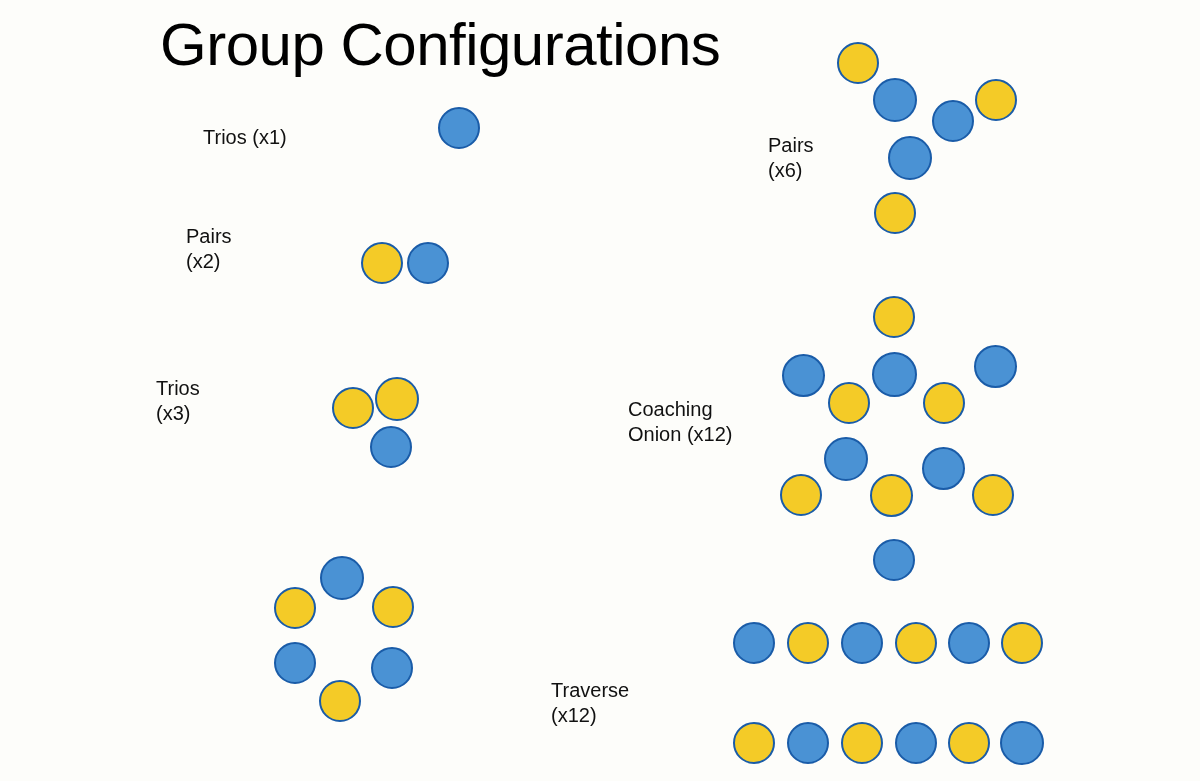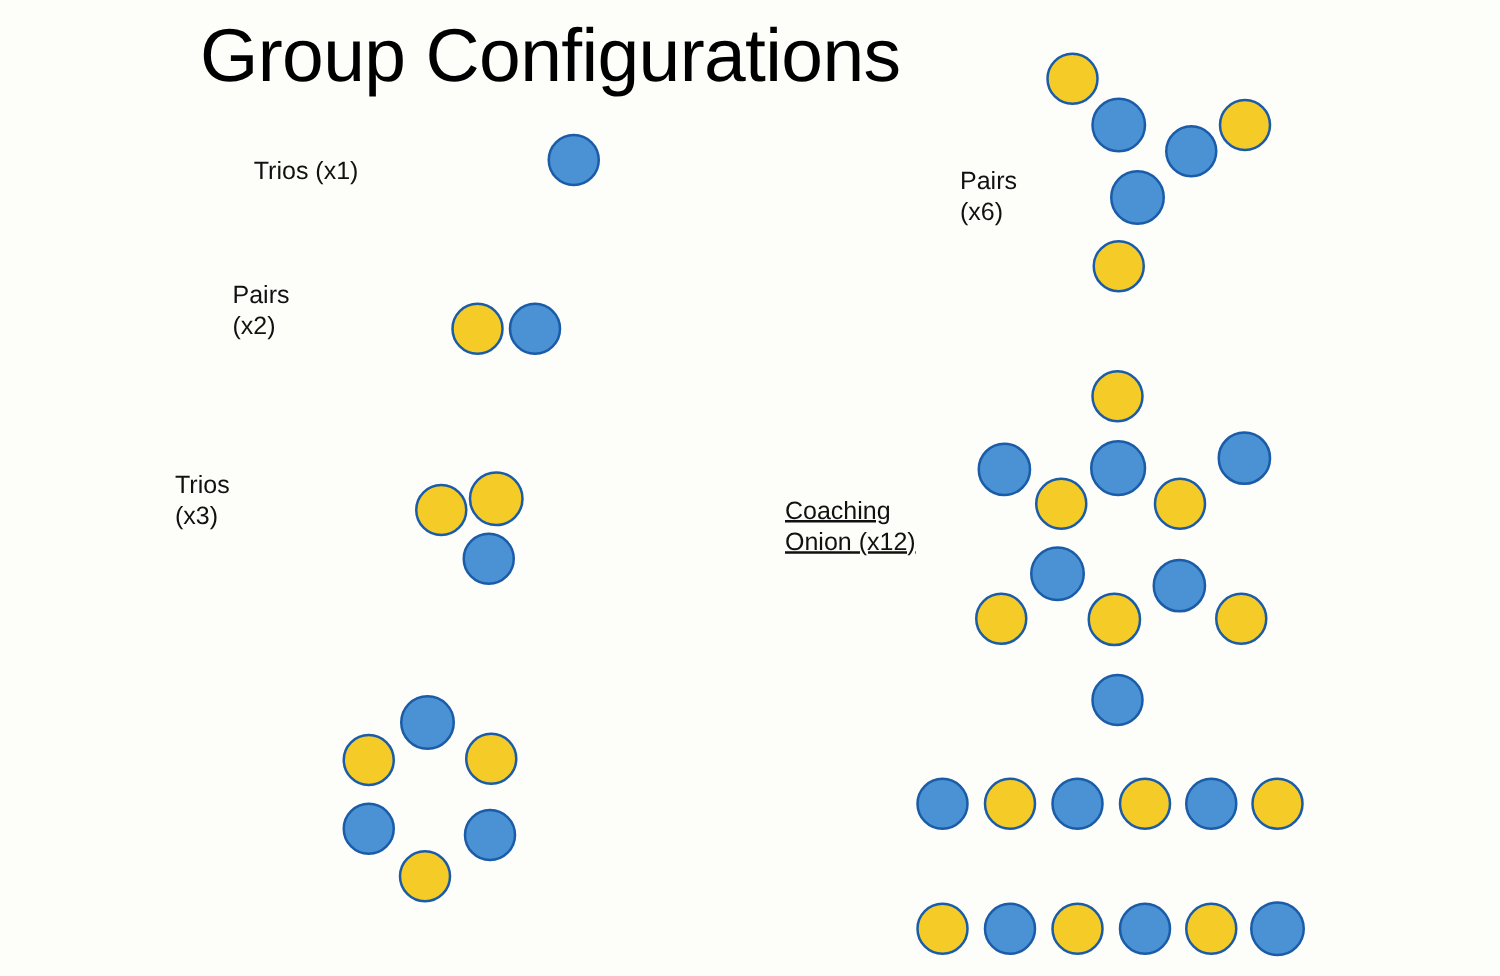--- a/index.html
+++ b/index.html
@@ -60,21 +60,21 @@
         <div class="group-label" style="left: 203px; top: 125px; pointer-events: auto;">Trios (x1)</div>
         <div class="dot blue" style="width: 42px; height: 42px; left: 438px; top: 107px; background: rgb(74, 146, 212); border-color: rgb(26, 92, 168);"></div>
       </div>
       <div style="position: absolute; left: 0px; top: 0px; width: 100%; height: 100%; pointer-events: none;">
         <div class="group-label" style="left: 186px; top: 224px; pointer-events: auto;">Pairs
 (x2)</div>
         <div class="dot yellow" style="width: 42px; height: 42px; left: 361px; top: 242px; background: rgb(244, 203, 39); border-color: rgb(26, 92, 168);"></div>
         <div class="dot blue" style="width: 42px; height: 42px; left: 407px; top: 242px; background: rgb(74, 146, 212); border-color: rgb(26, 92, 168);"></div>
       </div>
       <div style="position: absolute; left: 0px; top: 0px; width: 100%; height: 100%; pointer-events: none;">
-        <div class="group-label" style="left: 140px; top: 376px; pointer-events: auto;">Trios
+        <div class="group-label" style="left: 156px; top: 376px; pointer-events: auto;">Trios
 (x3)</div>
         <div class="dot yellow" style="width: 42px; height: 42px; left: 332px; top: 387px; background: rgb(244, 203, 39); border-color: rgb(26, 92, 168);"></div>
         <div class="dot yellow" style="width: 44px; height: 44px; left: 375px; top: 377px; background: rgb(244, 203, 39); border-color: rgb(26, 92, 168);"></div>
         <div class="dot blue" style="width: 42px; height: 42px; left: 370px; top: 426px; background: rgb(74, 146, 212); border-color: rgb(26, 92, 168);"></div>
       </div>
       <div style="position: absolute; left: 0px; top: 0px; width: 100%; height: 100%; pointer-events: none;">
         <div class="dot blue" style="width: 44px; height: 44px; left: 320px; top: 556px; background: rgb(74, 146, 212); border-color: rgb(26, 92, 168);"></div>
         <div class="dot yellow" style="width: 42px; height: 42px; left: 274px; top: 587px; background: rgb(244, 203, 39); border-color: rgb(26, 92, 168);"></div>
         <div class="dot yellow" style="width: 42px; height: 42px; left: 372px; top: 586px; background: rgb(244, 203, 39); border-color: rgb(26, 92, 168);"></div>
         <div class="dot blue" style="width: 42px; height: 42px; left: 274px; top: 642px; background: rgb(74, 146, 212); border-color: rgb(26, 92, 168);"></div>
@@ -85,36 +85,38 @@
         <div class="group-label" style="left: 768px; top: 133px; pointer-events: auto;">Pairs
 (x6)</div>
         <div class="dot yellow" style="width: 42px; height: 42px; left: 837px; top: 42px; background: rgb(244, 203, 39); border-color: rgb(26, 92, 168);"></div>
         <div class="dot blue" style="width: 44px; height: 44px; left: 873px; top: 78px; background: rgb(74, 146, 212); border-color: rgb(26, 92, 168);"></div>
         <div class="dot blue" style="width: 42px; height: 42px; left: 932px; top: 100px; background: rgb(74, 146, 212); border-color: rgb(26, 92, 168);"></div>
         <div class="dot yellow" style="width: 42px; height: 42px; left: 975px; top: 79px; background: rgb(244, 203, 39); border-color: rgb(26, 92, 168);"></div>
         <div class="dot blue" style="width: 44px; height: 44px; left: 888px; top: 136px; background: rgb(74, 146, 212); border-color: rgb(26, 92, 168);"></div>
         <div class="dot yellow" style="width: 42px; height: 42px; left: 874px; top: 192px; background: rgb(244, 203, 39); border-color: rgb(26, 92, 168);"></div>
       </div>
       <div style="position: absolute; left: 0px; top: 0px; width: 100%; height: 100%; pointer-events: none;">
-        <div class="group-label" style="left: 628px; top: 397px; pointer-events: auto; text-decoration: underline;">Coaching
+        <div class="group-label" style="left: 628px; top: 397px; pointer-events: auto;">Coaching
 Onion (x12)</div>
         <div class="dot yellow" style="width: 42px; height: 42px; left: 873px; top: 296px; background: rgb(244, 203, 39); border-color: rgb(26, 92, 168);"></div>
         <div class="dot blue" style="width: 43px; height: 43px; left: 781.5px; top: 353.5px; background: rgb(74, 146, 212); border-color: rgb(26, 92, 168);"></div>
         <div class="dot blue" style="width: 45px; height: 45px; left: 871.5px; top: 351.5px; background: rgb(74, 146, 212); border-color: rgb(26, 92, 168);"></div>
         <div class="dot blue" style="width: 43px; height: 43px; left: 973.5px; top: 344.5px; background: rgb(74, 146, 212); border-color: rgb(26, 92, 168);"></div>
         <div class="dot yellow" style="width: 42px; height: 42px; left: 828px; top: 382px; background: rgb(244, 203, 39); border-color: rgb(26, 92, 168);"></div>
         <div class="dot yellow" style="width: 42px; height: 42px; left: 923px; top: 382px; background: rgb(244, 203, 39); border-color: rgb(26, 92, 168);"></div>
         <div class="dot blue" style="width: 44px; height: 44px; left: 824px; top: 437px; background: rgb(74, 146, 212); border-color: rgb(26, 92, 168);"></div>
         <div class="dot blue" style="width: 43px; height: 43px; left: 921.5px; top: 446.5px; background: rgb(74, 146, 212); border-color: rgb(26, 92, 168);"></div>
         <div class="dot yellow" style="width: 42px; height: 42px; left: 780px; top: 474px; background: rgb(244, 203, 39); border-color: rgb(26, 92, 168);"></div>
         <div class="dot yellow" style="width: 43px; height: 43px; left: 869.5px; top: 473.5px; background: rgb(244, 203, 39); border-color: rgb(26, 92, 168);"></div>
         <div class="dot yellow" style="width: 42px; height: 42px; left: 972px; top: 474px; background: rgb(244, 203, 39); border-color: rgb(26, 92, 168);"></div>
         <div class="dot blue" style="width: 42px; height: 42px; left: 873px; top: 539px; background: rgb(74, 146, 212); border-color: rgb(26, 92, 168);"></div>
       </div>
       <div style="position: absolute; left: 0px; top: 0px; width: 100%; height: 100%; pointer-events: none;">
+        <div class="group-label" style="left: 551px; top: 678px; pointer-events: auto;">Traverse
+(x12)</div>
         <div class="dot blue" style="width: 42px; height: 42px; left: 733px; top: 622px; background: rgb(74, 146, 212); border-color: rgb(26, 92, 168);"></div>
         <div class="dot yellow" style="width: 42px; height: 42px; left: 787px; top: 622px; background: rgb(244, 203, 39); border-color: rgb(26, 92, 168);"></div>
         <div class="dot blue" style="width: 42px; height: 42px; left: 841px; top: 622px; background: rgb(74, 146, 212); border-color: rgb(26, 92, 168);"></div>
         <div class="dot yellow" style="width: 42px; height: 42px; left: 895px; top: 622px; background: rgb(244, 203, 39); border-color: rgb(26, 92, 168);"></div>
         <div class="dot blue" style="width: 42px; height: 42px; left: 948px; top: 622px; background: rgb(74, 146, 212); border-color: rgb(26, 92, 168);"></div>
         <div class="dot yellow" style="width: 42px; height: 42px; left: 1001px; top: 622px; background: rgb(244, 203, 39); border-color: rgb(26, 92, 168);"></div>
         <div class="dot yellow" style="width: 42px; height: 42px; left: 733px; top: 722px; background: rgb(244, 203, 39); border-color: rgb(26, 92, 168);"></div>
         <div class="dot blue" style="width: 42px; height: 42px; left: 787px; top: 722px; background: rgb(74, 146, 212); border-color: rgb(26, 92, 168);"></div>
         <div class="dot yellow" style="width: 42px; height: 42px; left: 841px; top: 722px; background: rgb(244, 203, 39); border-color: rgb(26, 92, 168);"></div>
         <div class="dot blue" style="width: 42px; height: 42px; left: 895px; top: 722px; background: rgb(74, 146, 212); border-color: rgb(26, 92, 168);"></div>

